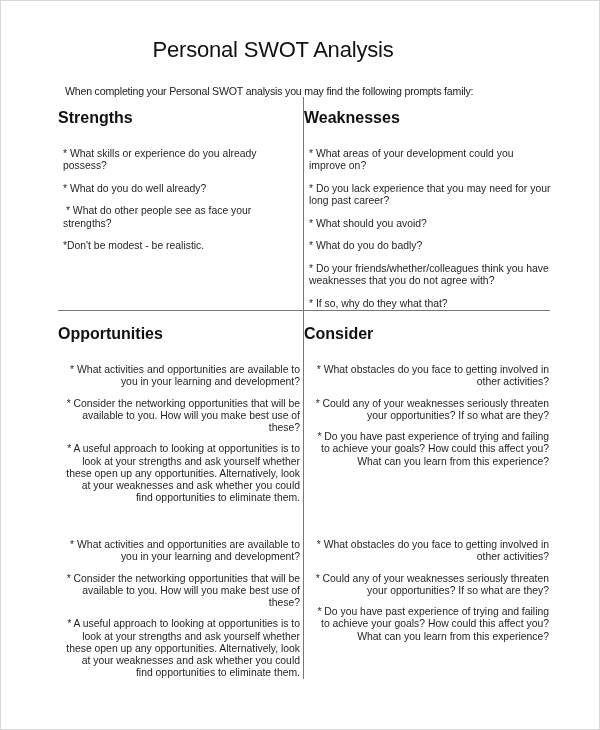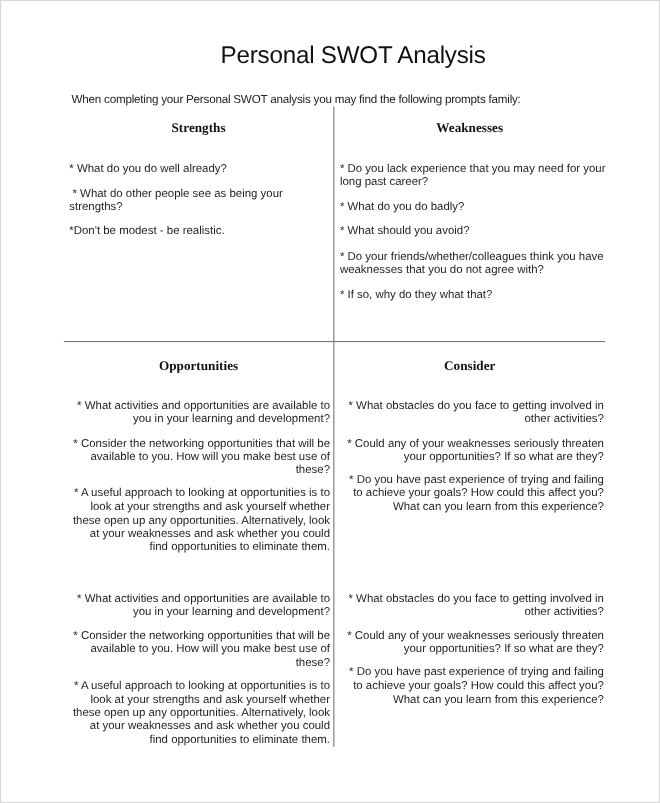--- a/index.html
+++ b/index.html
@@ -1,53 +1,55 @@
 <!DOCTYPE html>
 <html><head>
 <meta charset="utf-8">
 <style>
   html, body { margin: 0; padding: 0; background: #ffffff; }
   body { width: 600px; height: 730px; position: relative; overflow: hidden;
          font-family: "Liberation Sans", sans-serif; color: #1a1a1a; }
   .page { position: absolute; left: 0; top: 0; width: 598px; height: 728px;
           border: 1px solid #d8d8d8; background: #fff; }
   .title { position: absolute; left: 0; width: 544px; top: 36px; text-align: center;
-           font-size: 22px; font-weight: normal; color: #111; letter-spacing: -0.2px; padding-left: 48px; }
+           font-size: 22px; font-weight: normal; color: #111; letter-spacing: -0.2px; }
   .intro { position: absolute; left: 64px; top: 84px; font-size: 10.6px; color: #222;
            letter-spacing: -0.2px; }
   .vline { position: absolute; left: 302px; top: 96px; width: 1px; height: 582px; background: #777; }
   .hline { position: absolute; left: 57px; top: 309px; width: 492px; height: 1px; background: #777; }
-  .heading { position: absolute; font-size: 12px; font-weight: bold; text-align: center; color: #111; font-family: Liberation Serif, serif; }
+  .heading { position: absolute; font-size: 16px; font-weight: bold; color: #111; }
   .list { position: absolute; font-size: 10.4px; line-height: 12.2px; color: #1f1f1f; margin: 0; padding: 0; list-style: none; }
   .list li { margin: 0 0 10.4px 0; padding: 0; }
   .list.wide li { margin-bottom: 9.2px; text-align: right; }
 </style>
 </head>
 <body>
 
 <div class="page">
 
   <div class="title">Personal SWOT Analysis</div>
   <div class="intro">When completing your Personal SWOT analysis you may find the following prompts family:</div>
 
   <div class="vline"></div>
   <div class="hline"></div>
 
   <div class="heading" style="left:57px; width:245px; top:108px;">Strengths</div>
   <ul class="list" style="left:62px; top:147px; width:215px;">
+    <li>* What skills or experience do you already possess?</li>
     <li>* What do you do well already?</li>
-    <li style="white-space:pre-wrap;"> * What do other people see as being your strengths?</li>
+    <li style="white-space:pre-wrap;"> * What do other people see as face your strengths?</li>
     <li>*Don't be modest - be realistic.</li>
   </ul>
 
   <div class="heading" style="left:303px; width:246px; top:108px;">Weaknesses</div>
   <ul class="list" style="left:308px; top:147px; width:242px;">
+    <li>* What areas of your development could you improve on?</li>
     <li>* Do you lack experience that you may need for your long past career?</li>
+    <li>* What should you avoid?</li>
     <li>* What do you do badly?</li>
-    <li>* What should you avoid?</li>
     <li>* Do your friends/whether/colleagues think you have weaknesses that you do not agree with?</li>
     <li>* If so, why do they what that?</li>
   </ul>
 
   <div class="heading" style="left:57px; width:245px; top:324px;">Opportunities</div>
   <ul class="list wide" style="left:62px; top:363px; width:237px;">
     <li>* What activities and opportunities are available to you in your learning and development?</li>
     <li>* Consider the networking opportunities that will be available to you. How will you make best use of these?</li>
     <li>* A useful approach to looking at opportunities is to look at your strengths and ask yourself whether these open up any opportunities. Alternatively, look at your weaknesses and ask whether you could find opportunities to eliminate them.</li>
   </ul>

